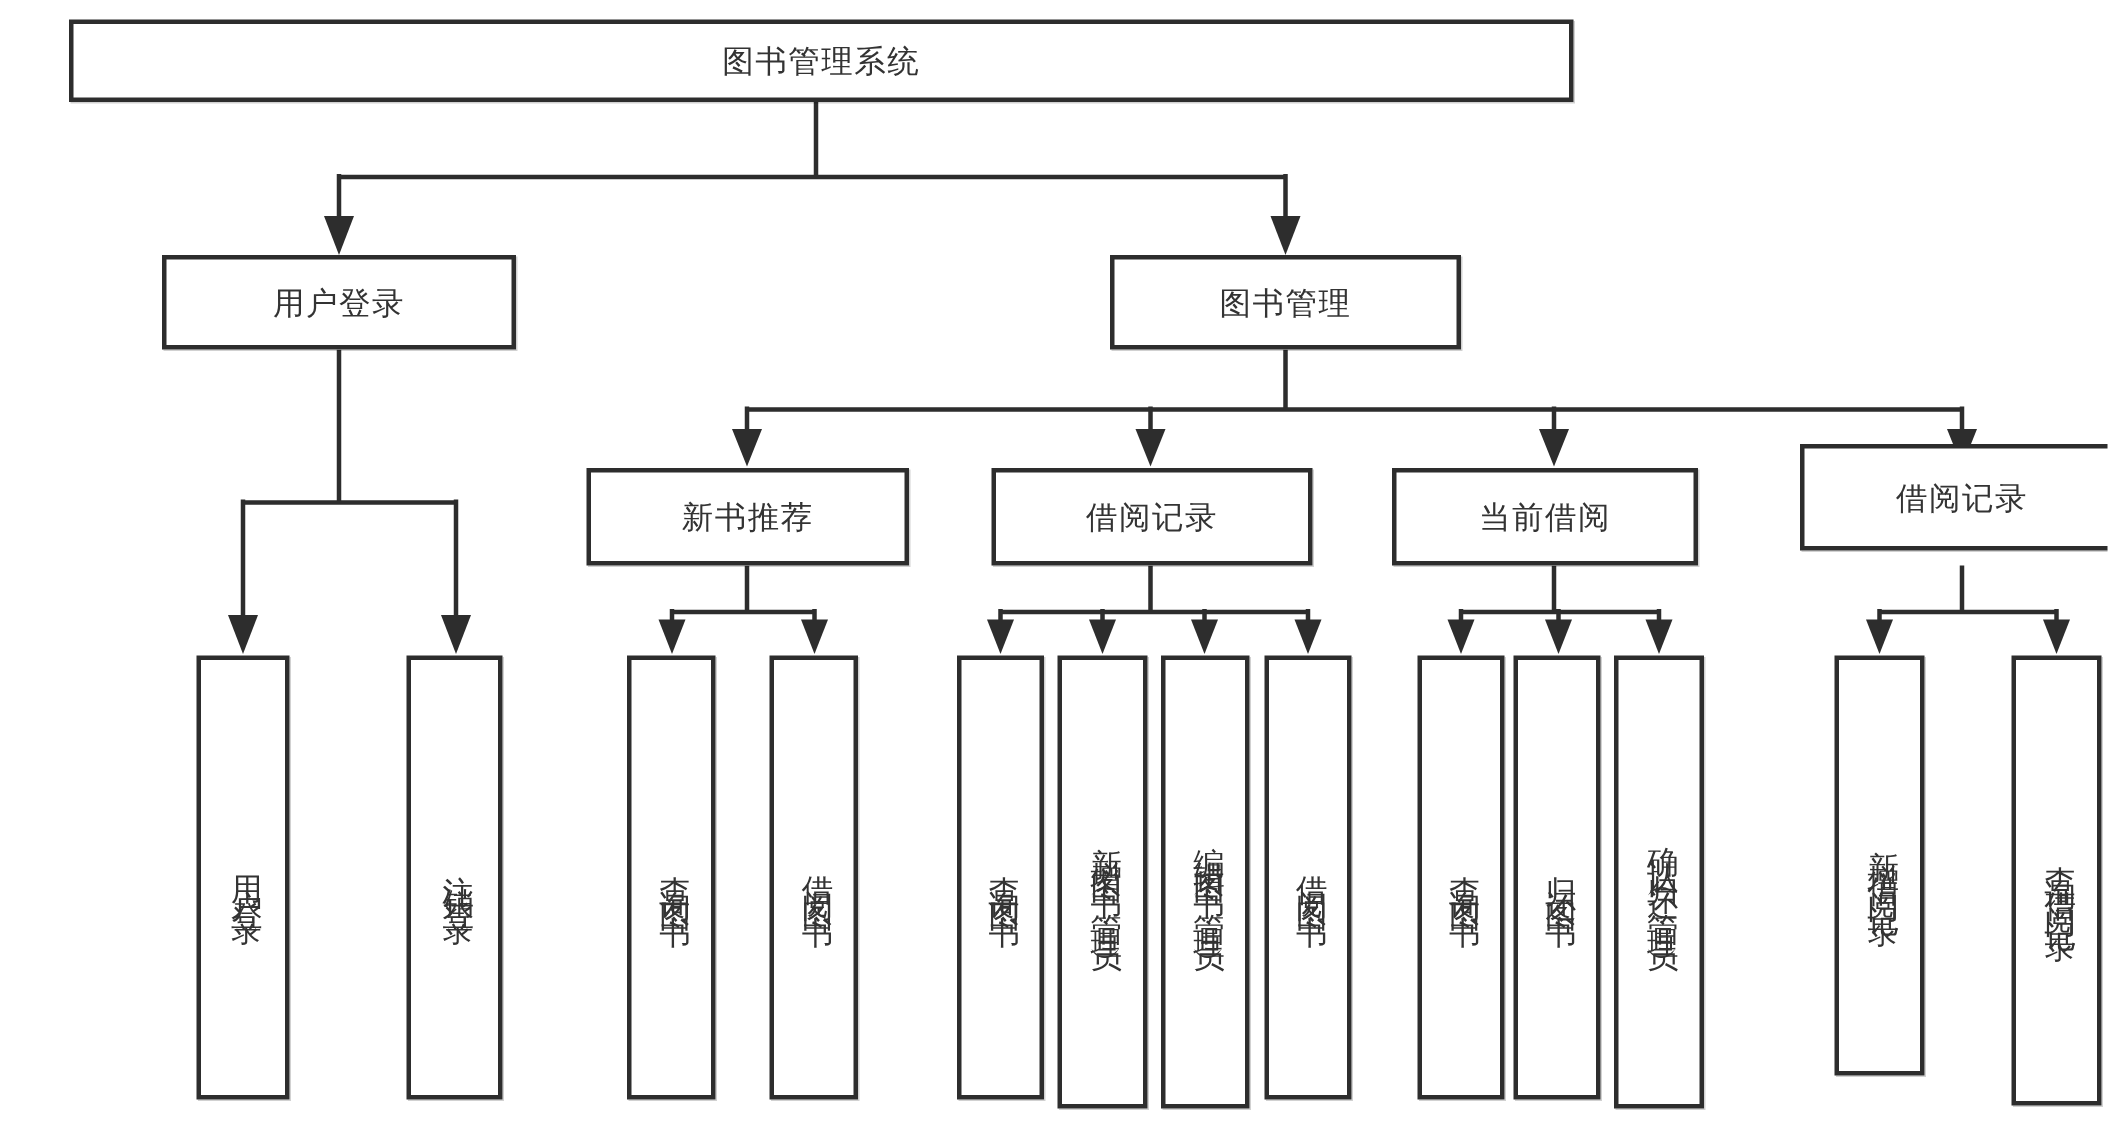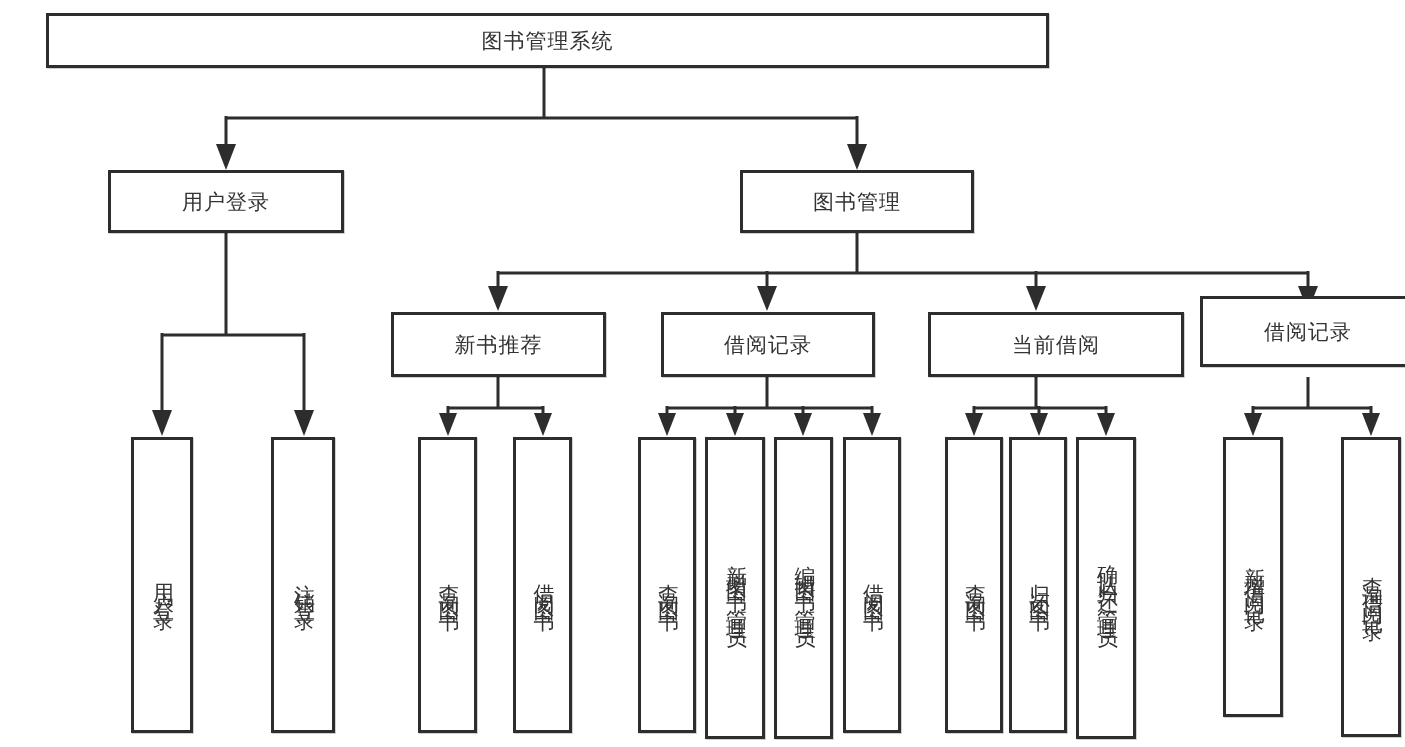--- a/index.html
+++ b/index.html
@@ -99,21 +99,21 @@
   <div class="box h" style="left:363px;top:312px;width:215px;height:65px">
     <span class="lbl">新书推荐</span>
   </div>
 
   <div class="box h" style="left:712px;top:170px;width:234px;height:63px">
     <span class="lbl">图书管理</span>
   </div>
   <div class="box h" style="left:633px;top:312px;width:214px;height:65px">
     <span class="lbl">借阅记录</span>
   </div>
-  <div class="box h" style="left:900px;top:312px;width:256px;height:65px">
+  <div class="box h" style="left:900px;top:312px;width:204px;height:65px">
     <span class="lbl">当前借阅</span>
   </div>
   <div class="box h" style="left:1172px;top:296px;width:216px;height:71px">
     <span class="lbl">借阅记录</span>
   </div>
 
   <div class="box v" style="left:103px;top:437px;width:62px;height:296px">
     <span class="lbl">用户登录</span>
   </div>
   <div class="box v" style="left:243px;top:437px;width:64px;height:296px">

